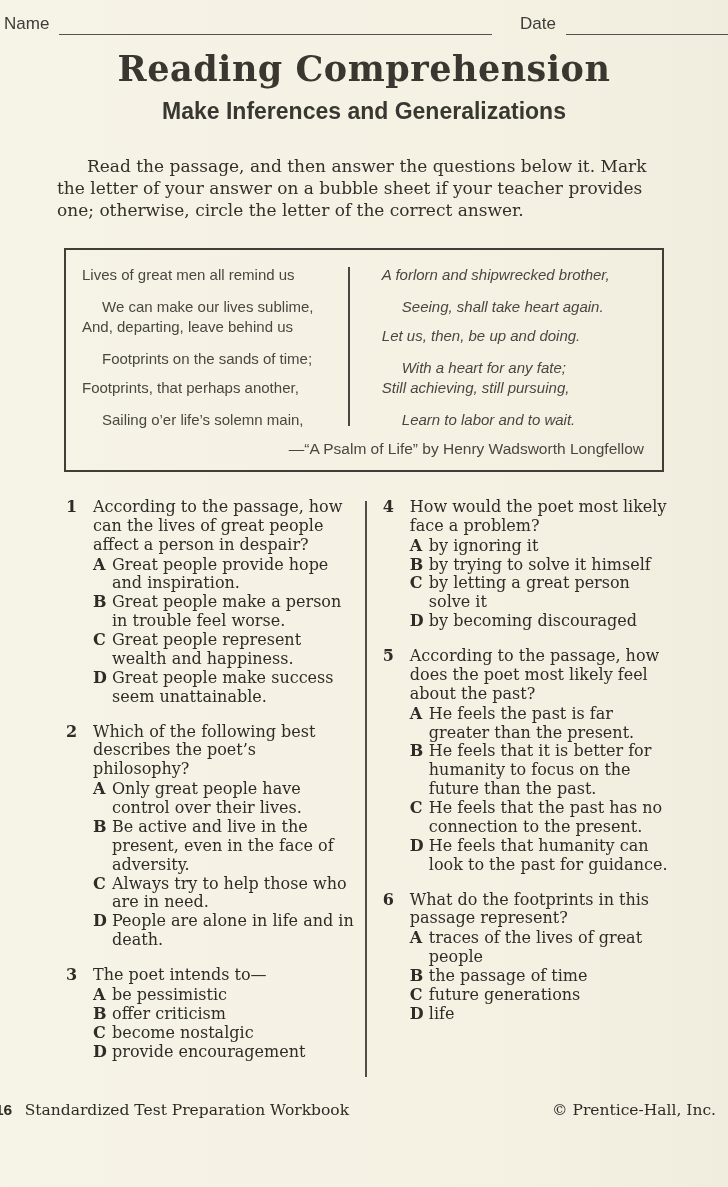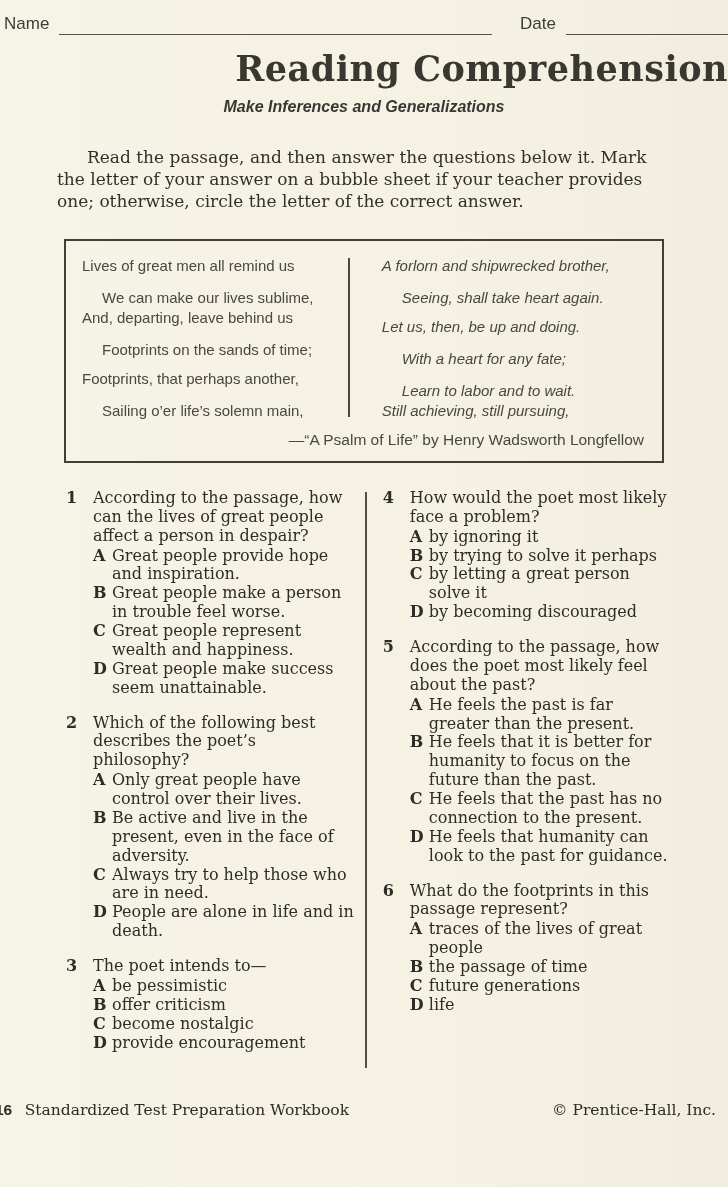--- a/index.html
+++ b/index.html
@@ -20,28 +20,28 @@
     font-family:"Liberation Sans", sans-serif;
     font-size:17px; color:#3e3c36;
   }
   .hr-label { flex:none; padding-bottom:1px; }
   .rule { border-bottom:1.6px solid #55524a; height:14px; }
   .name-rule { flex:1; margin-left:10px; margin-right:28px; }
   .date-rule { width:162px; margin-left:10px; }
 
   
   .title {
-    margin:48px 0 4px; text-align:right;
+    margin:48px 0 4px; text-align:center;
     font-size:35px; font-weight:bold; color:#3a3731;
     letter-spacing:0.5px;
   }
   .subtitle {
     margin:9px 0 0; text-align:center;
     font-family:"Liberation Sans", sans-serif;
-    font-size:16px; font-weight:bold; color:#393732;font-style:italic;
+    font-size:23px; font-weight:bold; color:#393732;
   }
 
   
   .instructions {
     margin:31px auto 0; width:614px;
     font-size:17px; line-height:1.28;
     text-indent:30px; color:#33302a;
   }
 
   
@@ -122,22 +122,22 @@
         </div>
       <div class="poem-divider"></div>
       <div class="poem-col right" id="poem-right">
           <div class="stanza">
             <div class="poem-line">A forlorn and shipwrecked brother,</div>
             <div class="poem-line indented">Seeing, shall take heart again.</div>
           </div>
           <div class="stanza">
             <div class="poem-line">Let us, then, be up and doing.</div>
             <div class="poem-line indented">With a heart for any fate;</div>
+            <div class="poem-line">Still achieving, still pursuing,</div>
             <div class="poem-line indented">Learn to labor and to wait.</div>
-            <div class="poem-line">Still achieving, still pursuing,</div>
           </div>
         </div>
     </div>
     <div class="attribution">—“A Psalm of Life” by Henry Wadsworth Longfellow</div>
   </div>
 
   <div class="questions">
     <div class="q-col" id="q-left">
         <div class="question">
           <span class="q-num">1</span>
@@ -211,21 +211,21 @@
         <div class="question">
           <span class="q-num">4</span>
           <div class="q-body">
             <div class="q-text">How would the poet most likely face a problem?</div>
             <div class="choice">
               <span class="choice-letter">A</span>
               <span class="choice-text">by ignoring it</span>
             </div>
             <div class="choice">
               <span class="choice-letter">B</span>
-              <span class="choice-text">by trying to solve it perhaps</span>
+              <span class="choice-text">by trying to solve it himself</span>
             </div>
             <div class="choice">
               <span class="choice-letter">C</span>
               <span class="choice-text">by letting a great person solve it</span>
             </div>
             <div class="choice">
               <span class="choice-letter">D</span>
               <span class="choice-text">by becoming discouraged</span>
             </div>
           </div>

